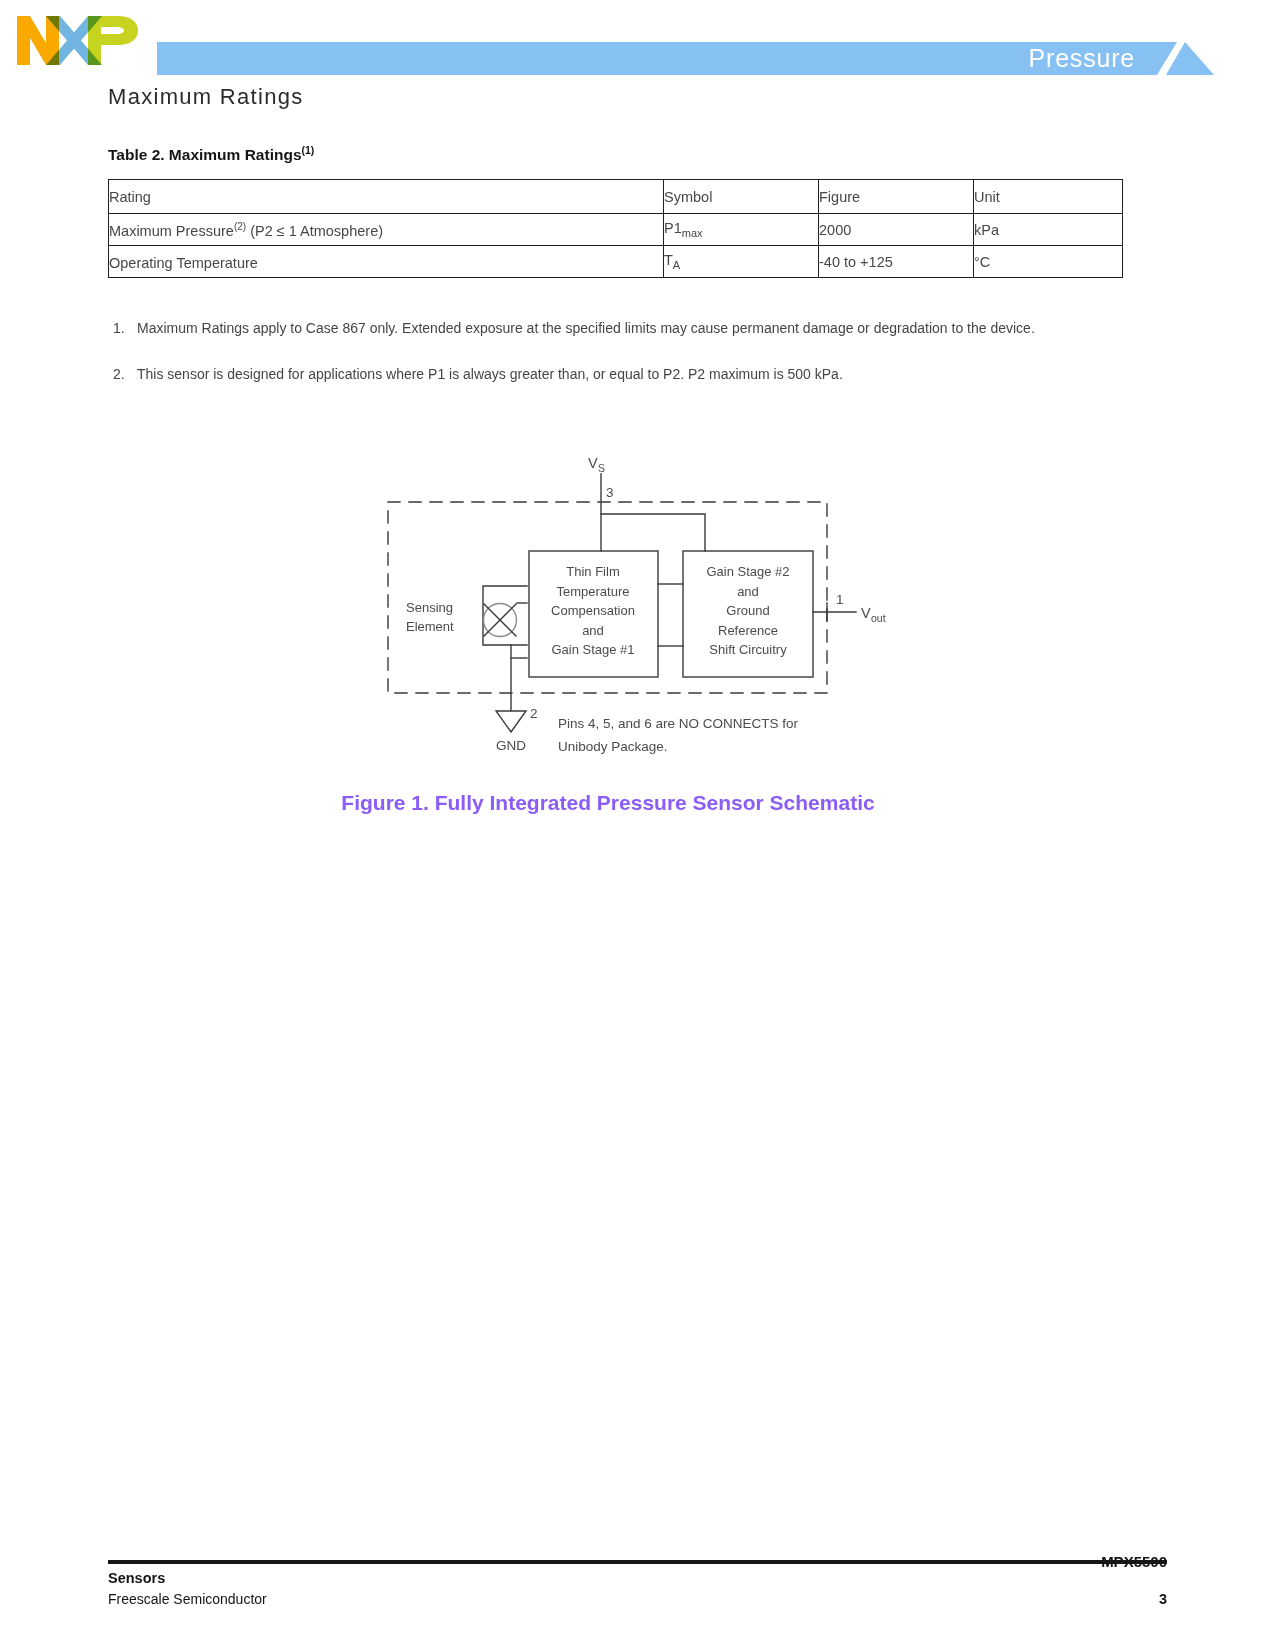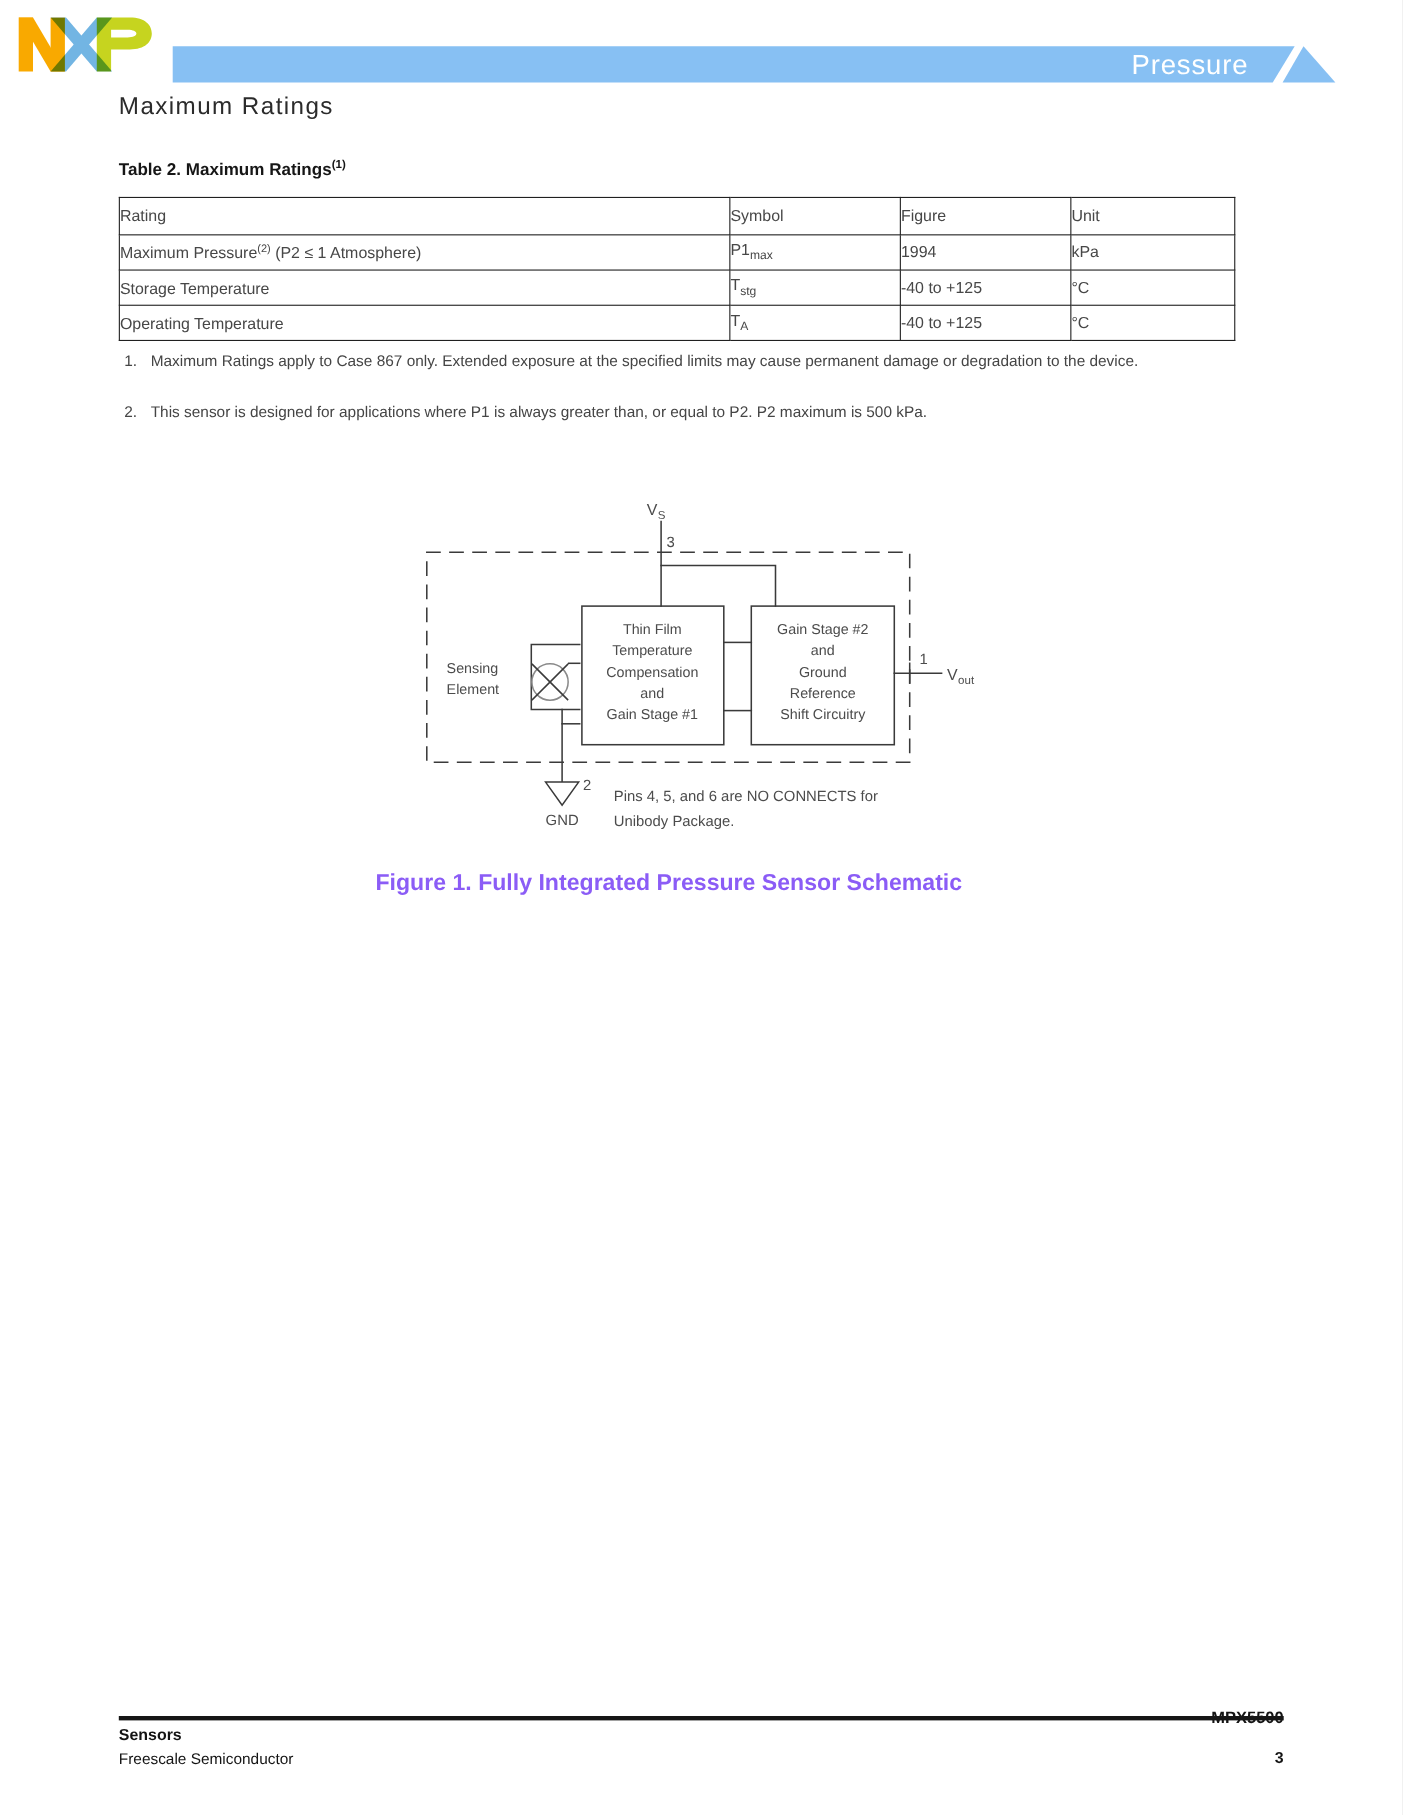--- a/index.html
+++ b/index.html
@@ -121,28 +121,22 @@
         <th>Rating</th>
         <th>Symbol</th>
         <th>Figure</th>
         <th>Unit</th>
       </tr>
     </thead>
     <tbody>
       <tr>
         <td class="rating-cell"><span>Maximum Pressure</span><sup>(2)</sup><span> (P2 ≤ 1 Atmosphere)</span></td>
         <td><span>P1</span><sub>max</sub></td>
-        <td>1994</td>
+        <td>2000</td>
         <td>kPa</td>
-      </tr>
-      <tr>
-        <td class="rating-cell"><span>Storage Temperature</span><sup></sup><span></span></td>
-        <td><span>T</span><sub>stg</sub></td>
-        <td>-40 to +125</td>
-        <td>°C</td>
       </tr>
       <tr>
         <td class="rating-cell"><span>Operating Temperature</span><sup></sup><span></span></td>
         <td><span>T</span><sub>A</sub></td>
         <td>-40 to +125</td>
         <td>°C</td>
       </tr>
     </tbody>
   </table>
 

